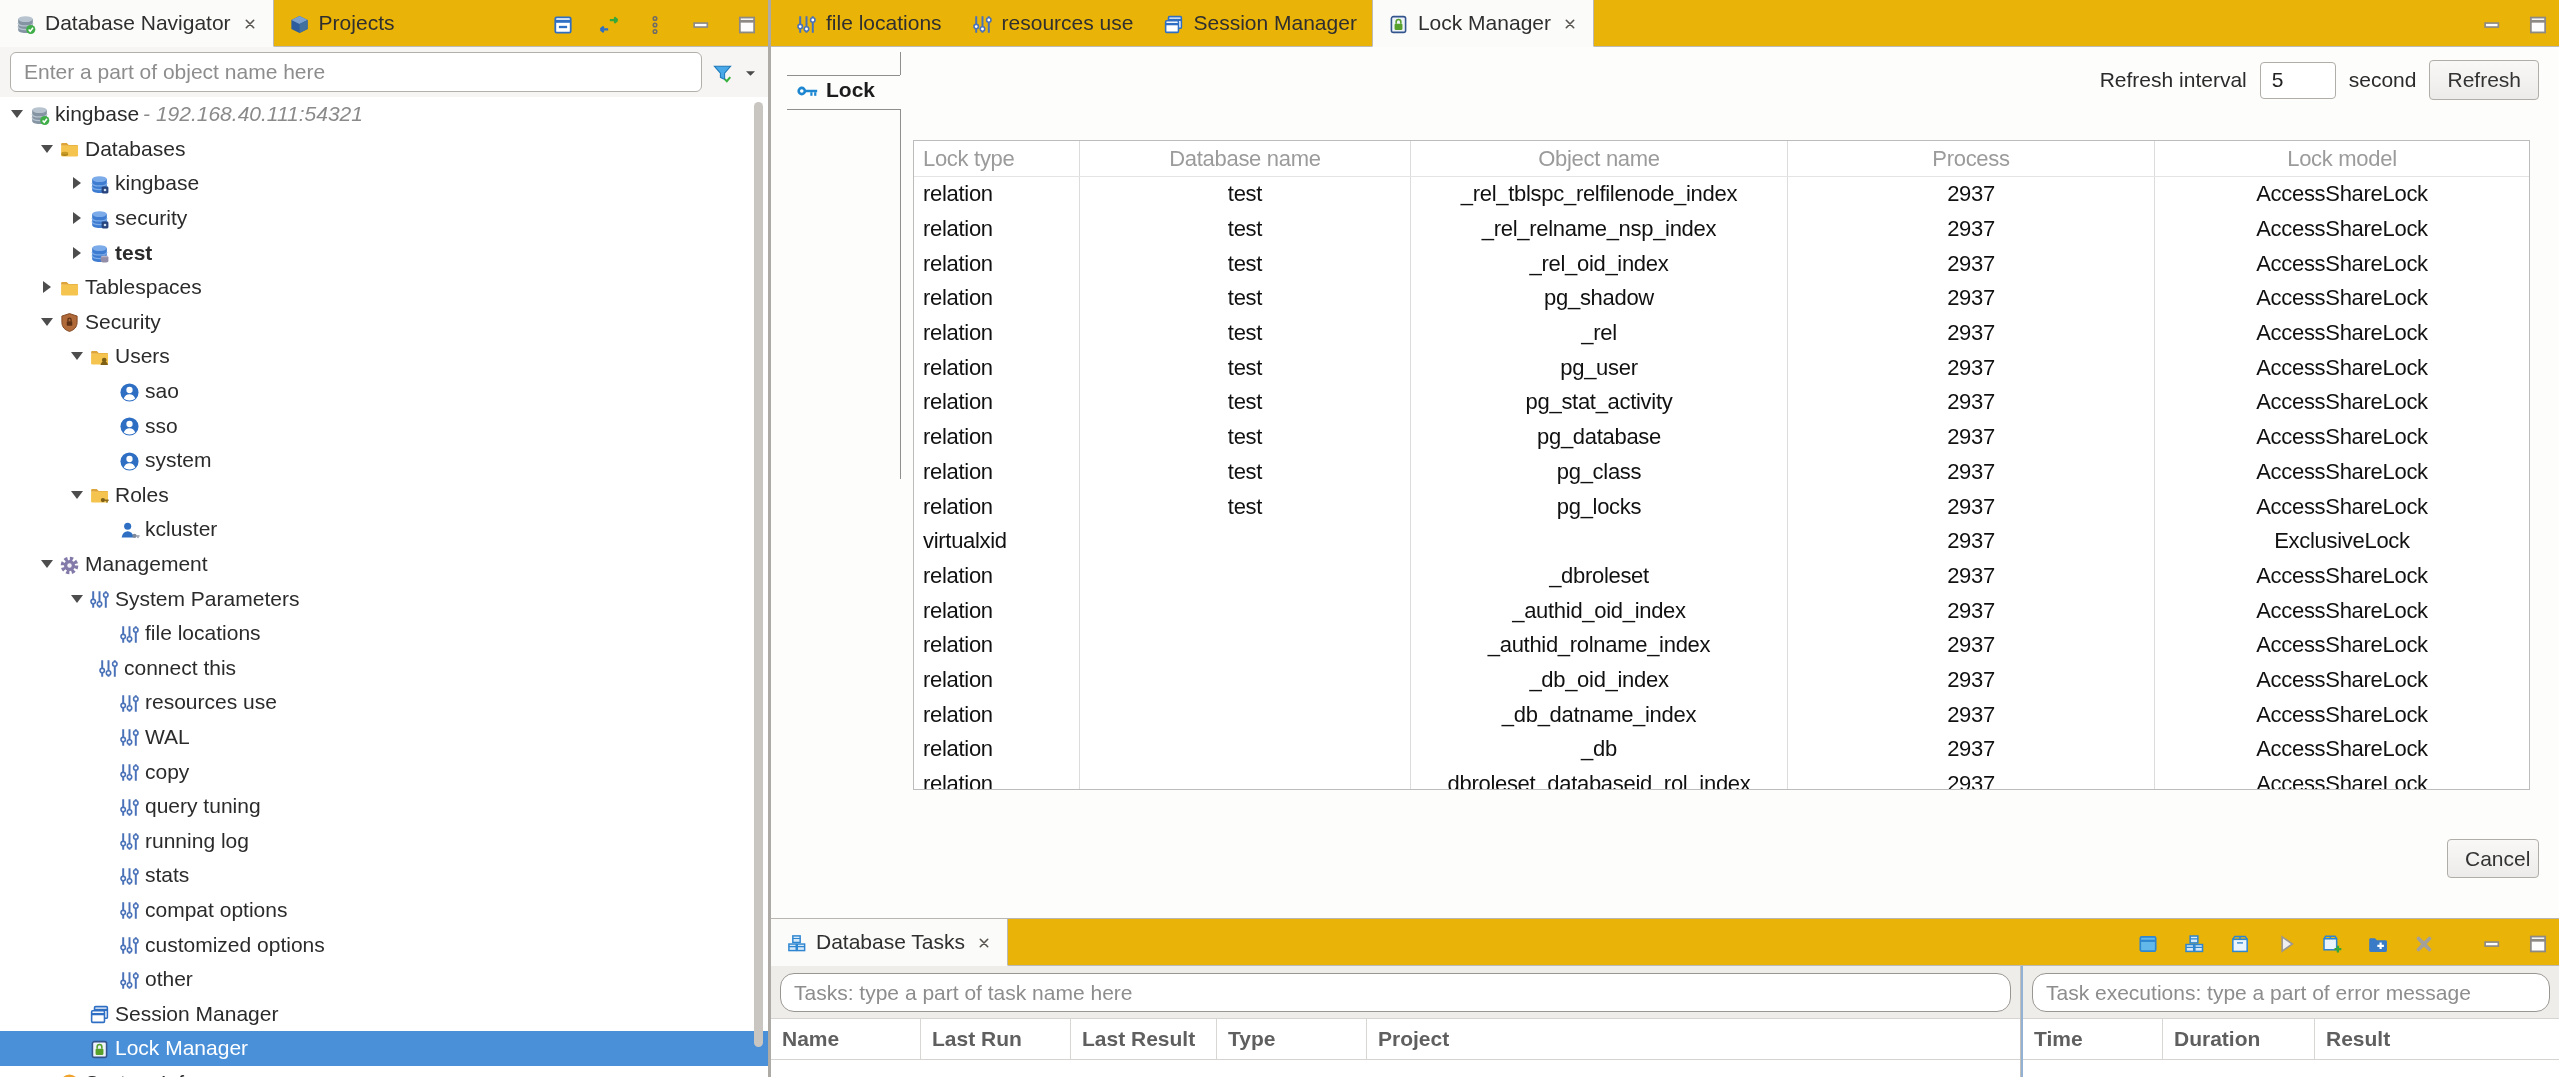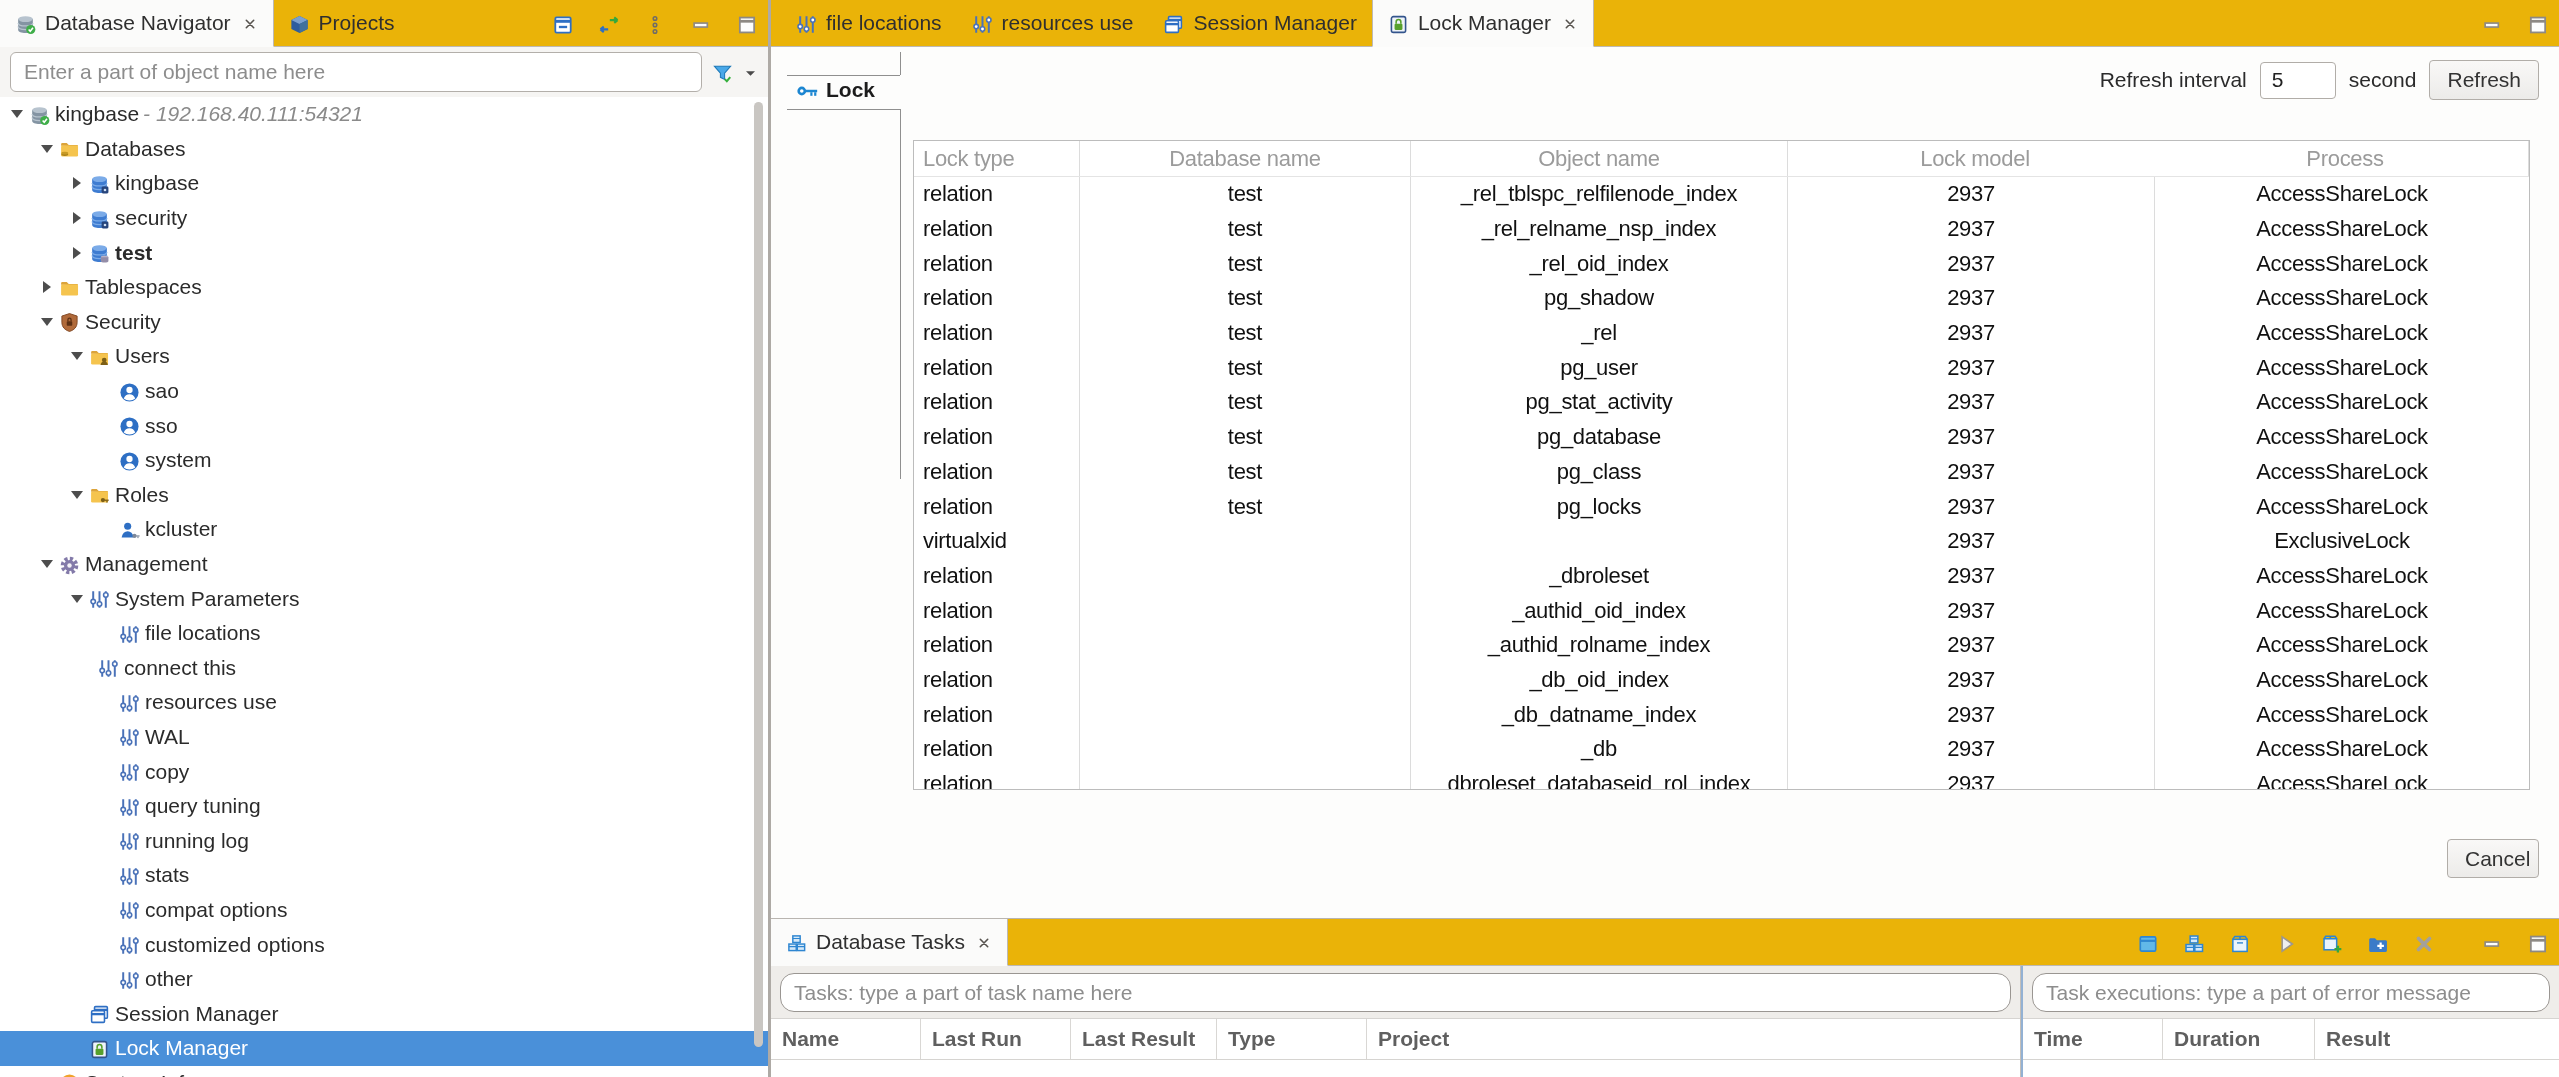--- a/index.html
+++ b/index.html
@@ -684,22 +684,22 @@
         <input class="refresh-input" value="5" style="">
         <span>second</span>
         <button class="btn">Refresh</button>
       </div>
 
       <div class="lock-table" id="lock-table">
           <div class="lt-head">
             <span class="ltc c0" style="width: 166px;">Lock type</span>
             <span class="ltc" style="width: 331px;">Database name</span>
             <span class="ltc" style="width: 377px;">Object name</span>
+            <span class="ltc" style="width: 367px;">Process</span>
             <span class="ltc last">Lock model</span>
-            <span class="ltc" style="width: 367px;">Process</span>
           </div>
           <div class="lt-row">
             <span class="ltc c0" style="width: 166px;">relation</span>
             <span class="ltc" style="width: 331px;">test</span>
             <span class="ltc" style="width: 377px;">_rel_tblspc_relfilenode_index</span>
             <span class="ltc" style="width: 367px;">2937</span>
             <span class="ltc last">AccessShareLock</span>
           </div>
           <div class="lt-row">
             <span class="ltc c0" style="width: 166px;">relation</span>

